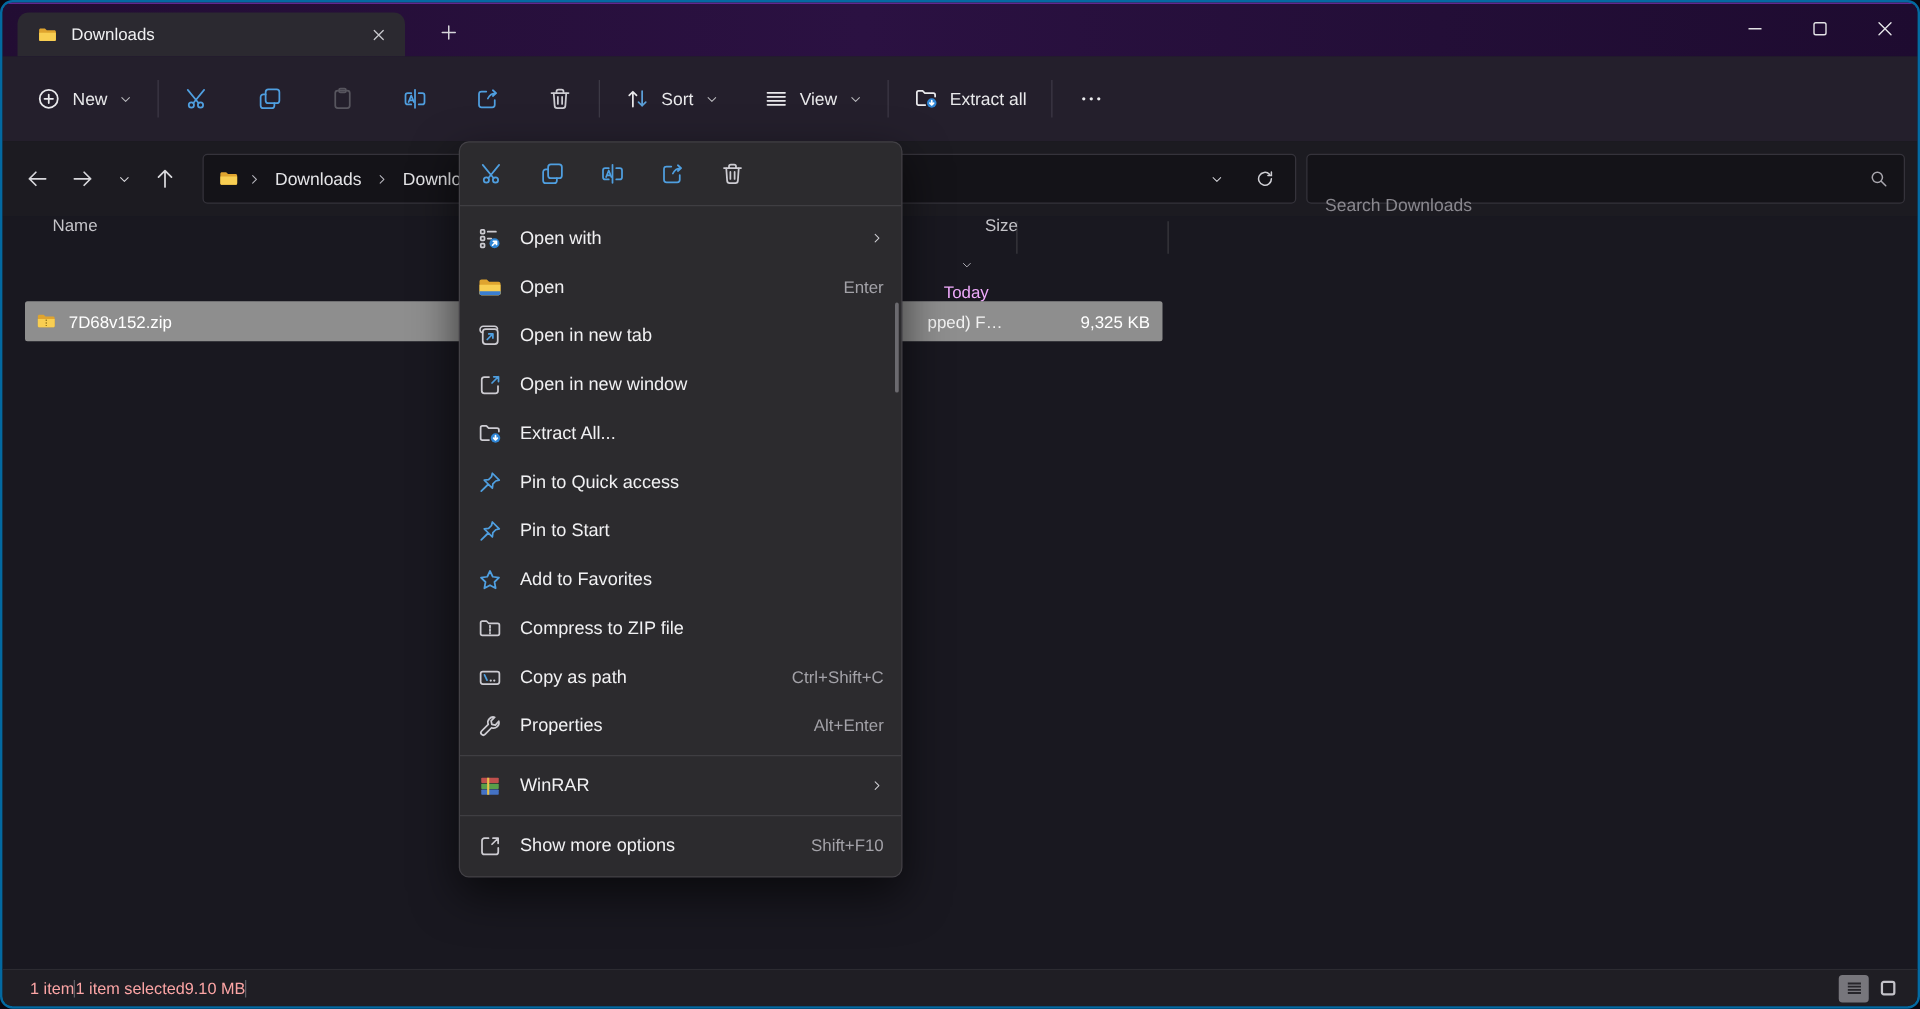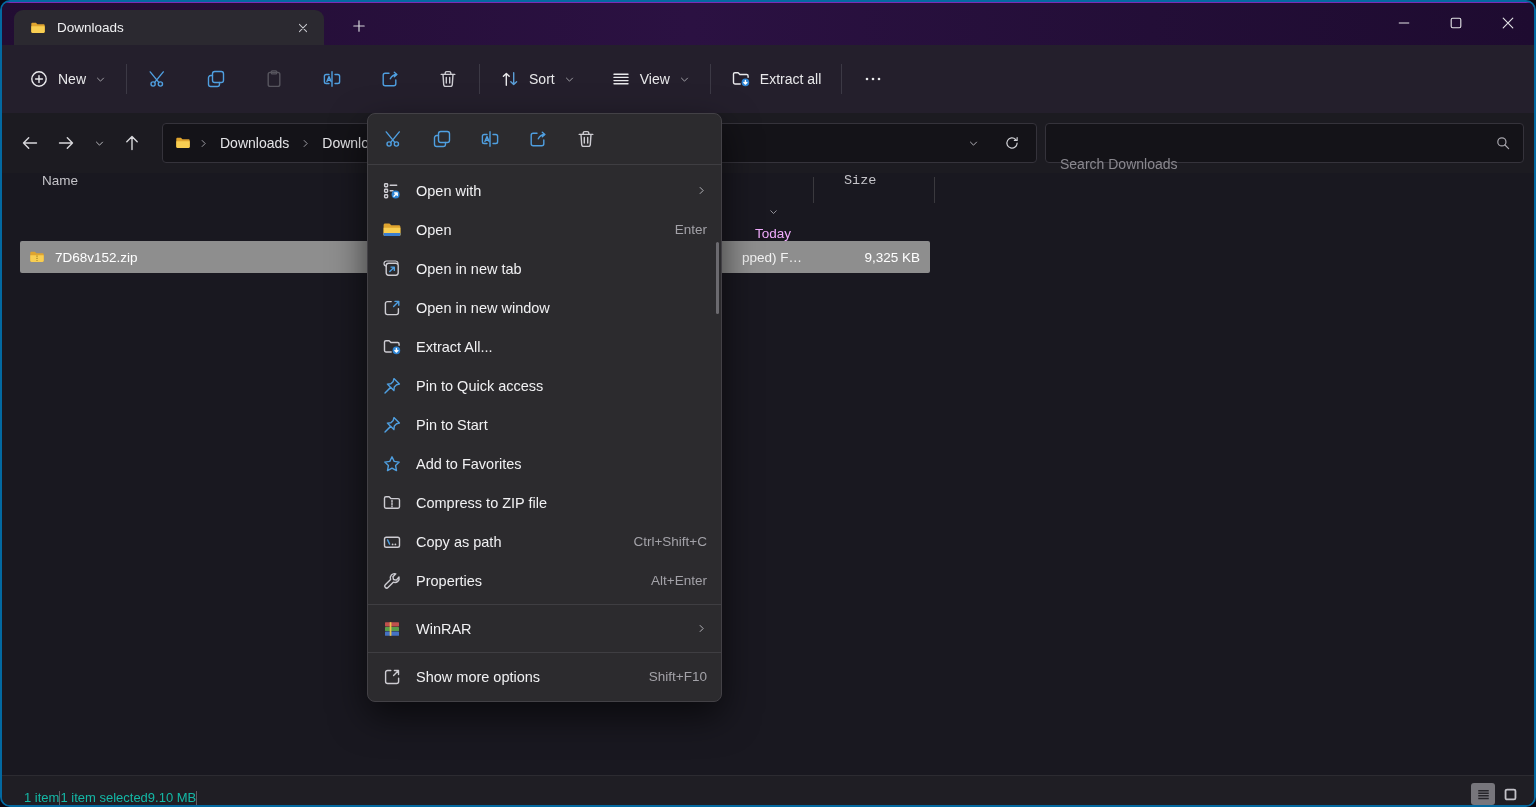--- a/index.html
+++ b/index.html
@@ -44,21 +44,21 @@
   .searchfield{width:453px;flex:0 0 453px;height:38px;background:#141318;border:1px solid #35333b;border-radius:4px;
     display:flex;align-items:center;padding:0 12px;gap:8px;}
   .searchfield input{flex:1;background:transparent;border:none;outline:none;color:#e5e5e5;font-size:14px;
     font-family:"Liberation Sans","DejaVu Sans",sans-serif;margin-top:41px;}
   .searchfield input::placeholder{color:#8a888f;}
 
   
   .main{flex:1;position:relative;background:#191820;}
   .colheaders{height:34px;display:flex;color:#c5c4c9;font-size:13.5px;position:relative;}
   .colname{padding-left:40px;}
-  .colsize{position:absolute;left:842px;font-family:Liberation Mono, monospace;}
+  .colsize{position:absolute;left:786px;}
   .colsep{position:absolute;top:4px;width:1px;height:26px;background:#3a393e;}
   .grouprow{height:34px;display:flex;align-items:center;padding-left:10px;gap:9px;color:#f0abfc;font-size:13.5px;flex-direction:column;}
   .filerow{position:absolute;left:18px;top:68px;width:910px;height:32px;background:#8e8e8e;border-radius:2px;
     display:flex;align-items:center;color:#ffffff;font-size:13.5px;}
   .filerow .fname{margin-left:10px;}
   .filerow .ficon{margin-left:9px;}
   .ftype{position:absolute;left:722px;color:#f2f2f2;}
   .fsize{position:absolute;right:10px;color:#ffffff;}
 
   
@@ -68,22 +68,22 @@
   .ctxicobtn{width:38px;height:38px;border-radius:5px;display:flex;align-items:center;justify-content:center;}
   .ctxbody{padding-top:6px;}
   .mi{height:39px;display:flex;align-items:center;padding:0 14px;gap:14px;font-size:14.5px;color:#f1f1f3;}
   .mi .lab{white-space:nowrap;}
   .mi .accel{margin-left:auto;color:#a3a2a8;font-size:13.5px;}
   .mi .sub{margin-left:auto;color:#cfcfd4;display:flex;}
   .ctxsep{height:1px;background:#3f3e42;margin:4px 0;}
   .ctxscroll{position:absolute;right:2px;top:128px;width:3px;height:72px;background:#96959b;border-radius:2px;opacity:.6;}
 
   
-  .statusbar{height:29px;flex:0 0 29px;background:#1f1e24;border-top:1px solid #2c2b31;display:flex;align-items:flex-end;
-    padding:0 12px 0 22px;color:#14b8a6;font-size:13px;}
+  .statusbar{height:29px;flex:0 0 29px;background:#1f1e24;border-top:1px solid #2c2b31;display:flex;align-items:center;
+    padding:0 12px 0 22px;color:#fca5a5;font-size:13px;}
   .stsep{width:1px;height:14px;background:#5f5e64;}
   .viewtoggles{margin-left:auto;display:flex;gap:3px;}
   .vbtn{width:24px;height:22px;border-radius:3px;display:flex;align-items:center;justify-content:center;}
   .vbtn.active{background:#77767c;color:#26252a;}
   .vbtn.inactive{color:#c3c2c8;}
 </style>
 </head>
 <body>
 
 <div class="window">

